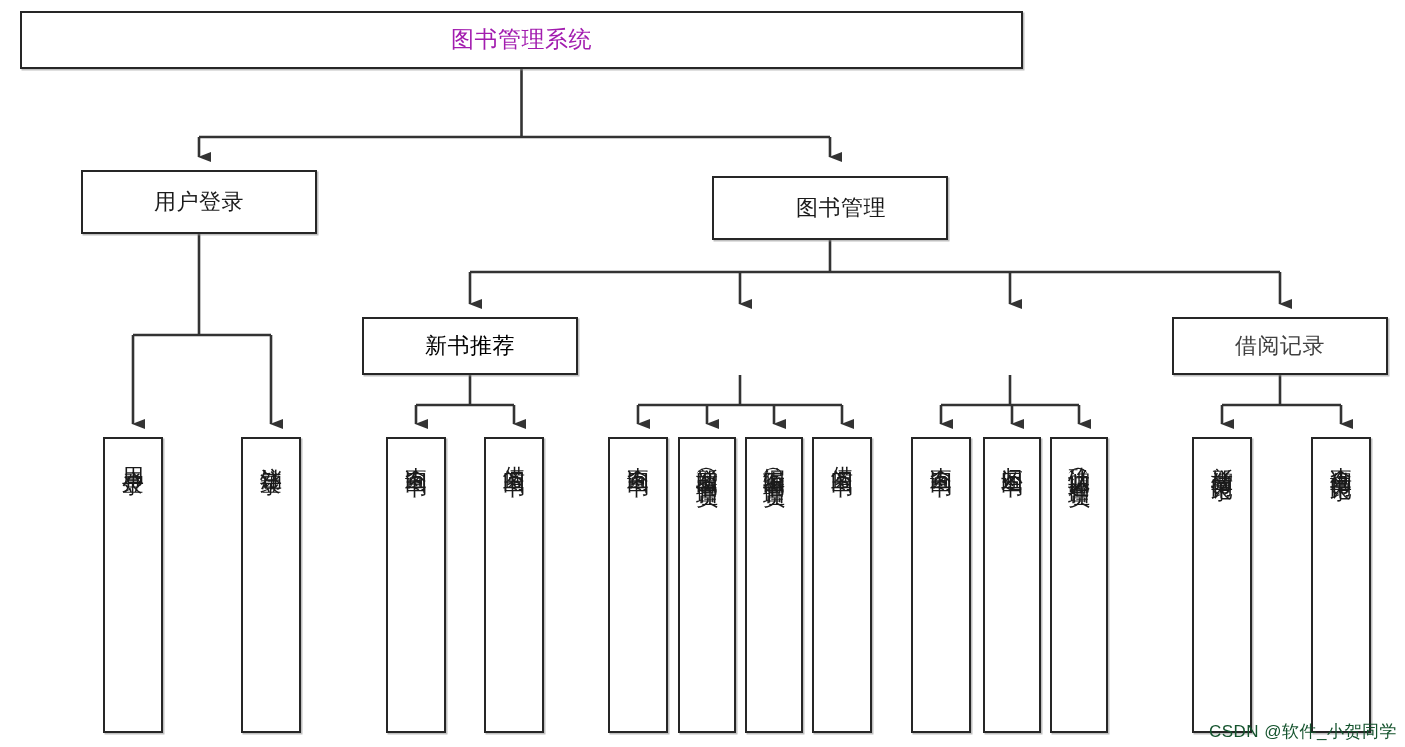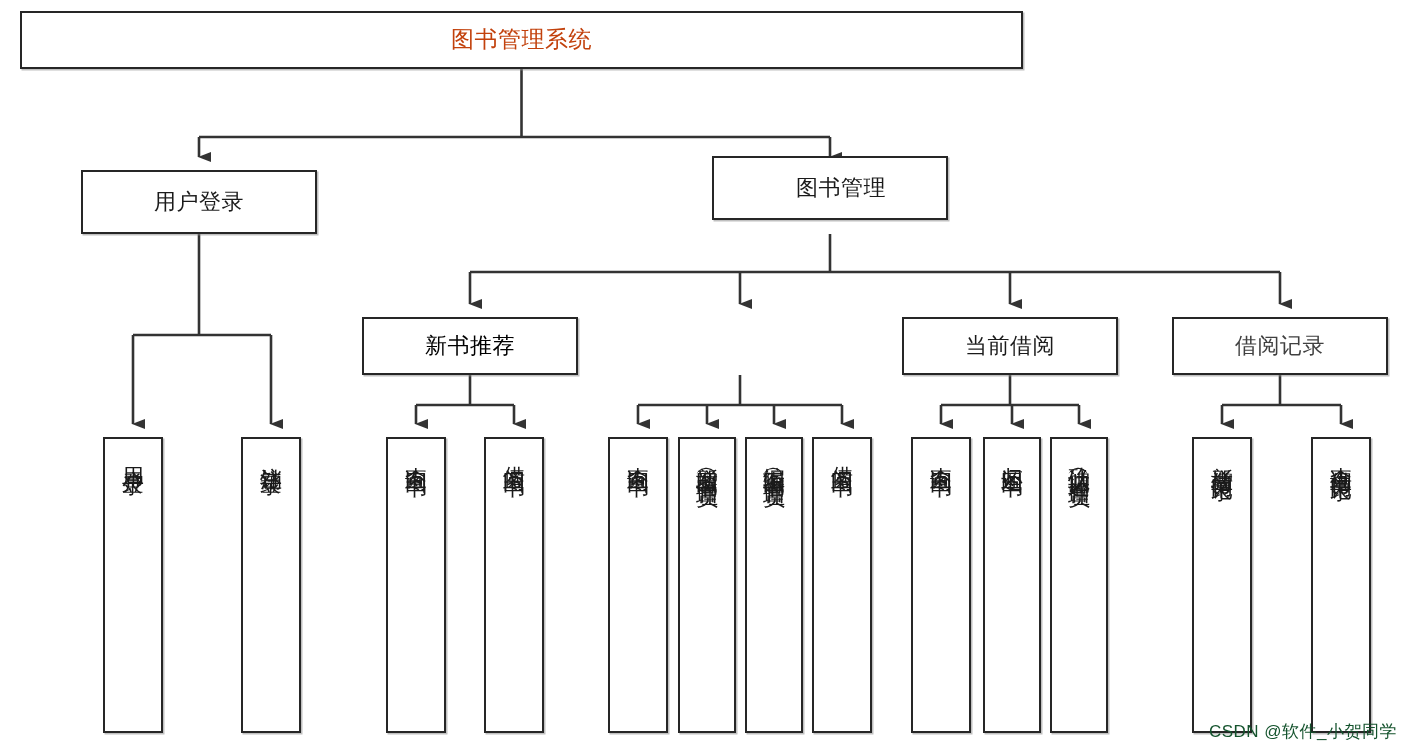--- a/index.html
+++ b/index.html
@@ -139,36 +139,33 @@
 
     <g stroke="#333333" stroke-width="2.6" fill="none">
       <path d="M1280,375 L1280,405"></path>
       <path d="M1222,405 L1341,405"></path>
       <path d="M1222,405 L1222,424" marker-end="url(#arrowhead)"></path>
       <path d="M1341,405 L1341,424" marker-end="url(#arrowhead)"></path>
     </g>
   </svg>
 
   <div class="node horizontal root" style="left: 20px; top: 11px; width: 1003px; height: 58px; background: rgb(255, 255, 255); border-color: rgb(38, 38, 38);">
-    <span class="node-label" style="color: #c2410c; font-family: Liberation Serif, serif;">图书管理系统</span>
+    <span class="node-label" style="color: #a21caf; font-family: Liberation Serif, serif;">图书管理系统</span>
   </div>
 
   <div class="node horizontal" style="left: 81px; top: 170px; width: 236px; height: 64px; background: rgb(255, 255, 255); border-color: rgb(38, 38, 38);">
     <span class="node-label" style="color: rgb(26, 26, 26);">用户登录</span>
   </div>
-  <div class="node horizontal" style="left: 712px; top: 156px; width: 236px; height: 64px; background: rgb(255, 255, 255); border-color: rgb(38, 38, 38); padding-left: 22px;">
+  <div class="node horizontal" style="left: 712px; top: 176px; width: 236px; height: 64px; background: rgb(255, 255, 255); border-color: rgb(38, 38, 38); padding-left: 22px;">
     <span class="node-label" style="color: rgb(26, 26, 26);">图书管理</span>
   </div>
 
   <div class="node horizontal" style="left: 362px; top: 317px; width: 216px; height: 58px; background: rgb(255, 255, 255); border-color: rgb(38, 38, 38);">
     <span class="node-label" style="color: #000000;">新书推荐</span>
   </div>
-  <div class="node horizontal" style="left: 902px; top: 317px; width: 216px; height: 58px; background: rgb(255, 255, 255); border-color: rgb(38, 38, 38);">
-    <span class="node-label" style="color: rgb(26, 26, 26);">当前借阅</span>
-  </div>
   <div class="node horizontal" style="left: 1172px; top: 317px; width: 216px; height: 58px; background: rgb(255, 255, 255); border-color: rgb(38, 38, 38);">
     <span class="node-label" style="color: #404040;">借阅记录</span>
   </div>
 
   <div class="node vertical" style="left: 103px; top: 437px; width: 60px; height: 296px; background: rgb(255, 255, 255); border-color: rgb(38, 38, 38);">
     <span class="node-label" style="color: rgb(26, 26, 26);">用户登录</span>
   </div>
   <div class="node vertical" style="left: 241px; top: 437px; width: 60px; height: 296px; background: rgb(255, 255, 255); border-color: rgb(38, 38, 38);">
     <span class="node-label" style="color: rgb(26, 26, 26);">注销登录</span>
   </div>

